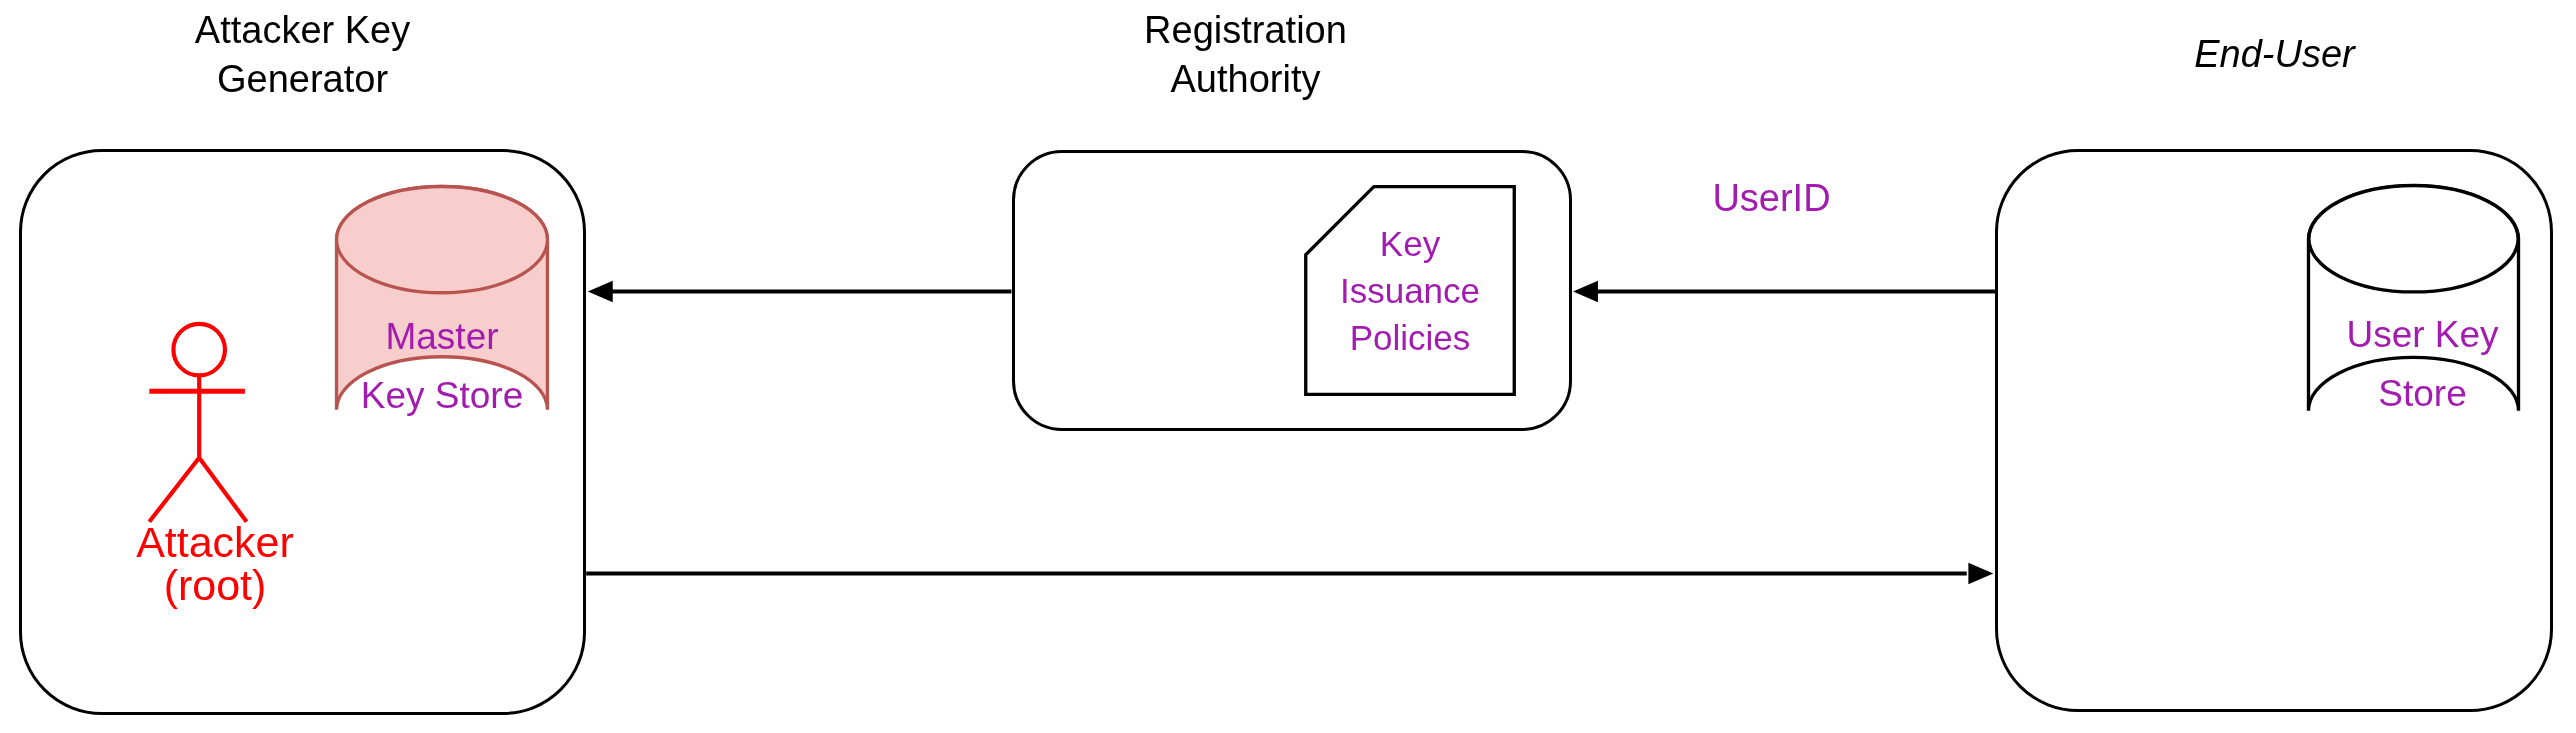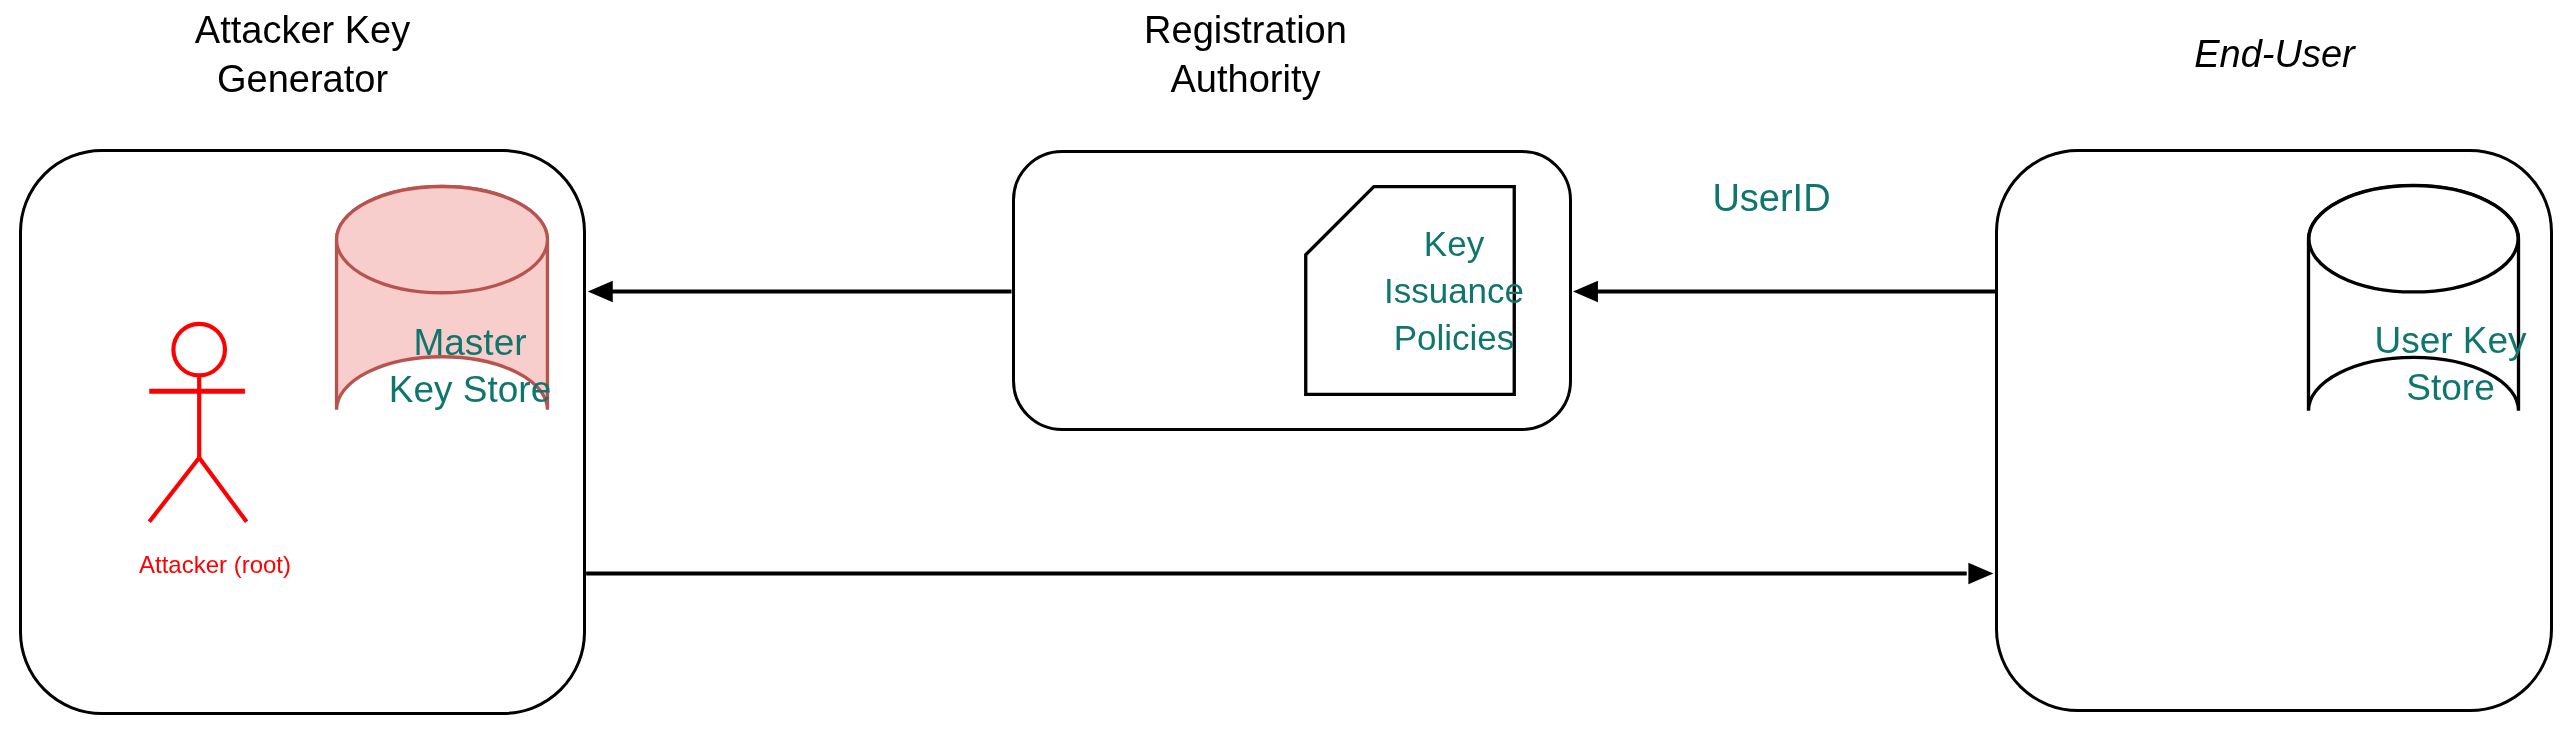--- a/index.html
+++ b/index.html
@@ -30,46 +30,46 @@
     line-height: 49px;
     color: #000000;
   }
   .shape-label {
     position: absolute;
     display: flex;
     align-items: center;
     justify-content: center;
     text-align: center;
     white-space: pre-line;
-    color: #0f766e;
+    color: #a21caf;
   }
   .pink-box {
     position: absolute;
     background: #f8cecc;
     border: 3.3px solid #b85450;
     box-sizing: border-box;
     display: flex;
     align-items: center;
     justify-content: center;
     text-align: center;
     white-space: pre-line;
     font-size: 37px;
     line-height: 47px;
     color: #000000;
   }
-  .cyl-label { font-size: 37px; line-height: 47px; margin-left: 28px; }
-  .doc-label { font-size: 35px; line-height: 47px; margin-left: 44px; }
+  .cyl-label { font-size: 37px; line-height: 59px; }
+  .doc-label { font-size: 35px; line-height: 47px; }
   .edge-label { font-size: 38px; line-height: 43px; }
   .attacker-label {
     position: absolute;
     display: flex;
     align-items: center;
     justify-content: center;
     text-align: center;
-    font-size: 24px;
+    font-size: 43px;
     line-height: 43px;
     color: #ff0000;
   }
   svg.abs { display: block; }
 </style>
 </head>
 <body>
 
 <div id="canvas">
 

